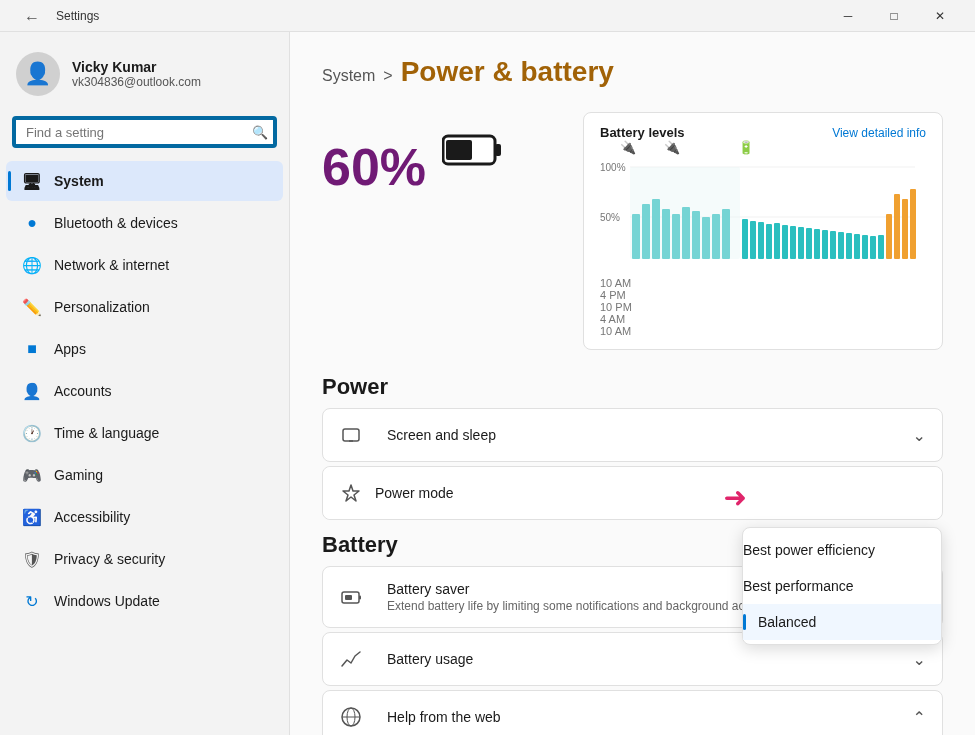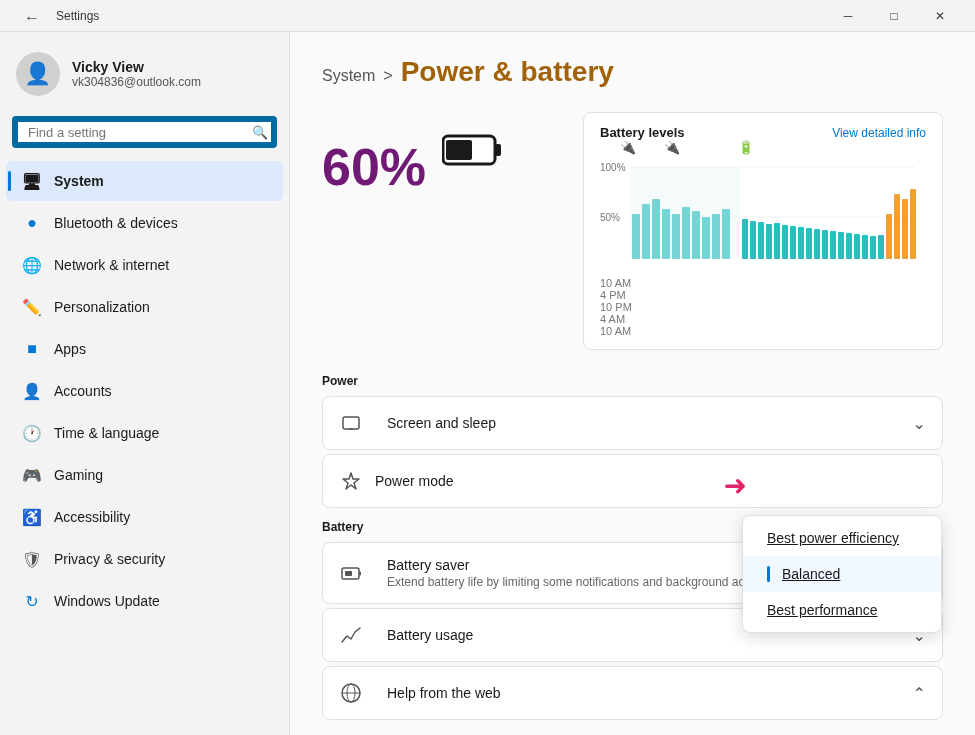--- a/index.html
+++ b/index.html
@@ -90,21 +90,21 @@
     .user-email { font-size: 12px; color: #555; }
 
     .search-box {
       margin: 0 12px 12px 12px;
       position: relative;
     }
     .search-input {
       width: 100%;
       height: 32px;
       border-radius: 4px;
-      border: 6px solid #0369a1;
+      border: 4px solid #0369a1;
       background: white;
       padding: 0 32px 0 10px;
       font-size: 13px;
       outline: none;
     }
     .search-icon-wrap {
       position: absolute;
       right: 8px;
       top: 50%;
       transform: translateY(-50%);
@@ -208,21 +208,21 @@
       color: #701a75;
       margin-top: 25px;
     }
     .battery-icon-large {
       font-size: 40px;
       color: #1a1a1a;
     }
 
     
     .section-heading {
-      font-size: 12px;
+      font-size: 22px;
       font-weight: 600;
       color: #1a1a1a;
       margin-bottom: 8px;
       margin-top: 8px;
     }
 
     
     .settings-card {
       background: white;
       border: 1px solid #e0e0e0;
@@ -277,28 +277,27 @@
       top: 60px;
       background: white;
       border: 1px solid #e0e0e0;
       border-radius: 8px;
       box-shadow: 0 4px 16px rgba(0,0,0,0.15);
       z-index: 100;
       width: 200px;
       padding: 4px 0;
     }
     .dropdown-item {
-      padding: 10px 24px;
+      padding: 10px 0;
       font-size: 14px;
       color: #1a1a1a;
       cursor: pointer;
       display: flex;
       align-items: center;
       gap: 8px;
-      text-decoration: underline;
     }
     .dropdown-item.selected {
       background: #f0f7ff;
     }
     .dropdown-item.selected .selected-bar {
       width: 3px;
       height: 16px;
       background: #0078d4;
       border-radius: 2px;
       margin-right: 4px;
@@ -341,21 +340,21 @@
     <button class="titlebar-btn close">✕</button>
   </div>
 </div>
 
 <div class="app-body">
 
   <div class="sidebar">
     <div class="user-section">
       <div class="user-avatar">👤</div>
       <div class="user-info">
-        <span class="user-name">Vicky View</span>
+        <span class="user-name">Vicky Kumar</span>
         <span class="user-email">vk304836@outlook.com</span>
       </div>
     </div>
 
     <div class="search-box">
       <input class="search-input" type="text" placeholder="Find a setting" style="">
       <span class="search-icon-wrap">🔍</span>
     </div>
 
     <div class="nav-item active">
@@ -526,26 +525,26 @@
         </div>
 
         <div class="arrow-indicator" style="position:absolute; right:195px; top:14px; font-size:28px; color:#e0256b; z-index:200;">
           ➜
         </div>
 
         <div class="dropdown-popup">
           <div class="dropdown-item">
             <span>Best power efficiency</span>
           </div>
+          <div class="dropdown-item">
+            <span>Best performance</span>
+          </div>
           <div class="dropdown-item selected">
             <div class="selected-bar"></div>
             <span>Balanced</span>
-          </div>
-          <div class="dropdown-item">
-            <span>Best performance</span>
           </div>
         </div>
       </div>
     </div>
 
     <div class="battery-section" style="margin-top: 12px;">
       <div class="section-heading">Battery</div>
 
       <div class="settings-card">
         <div class="settings-row">

